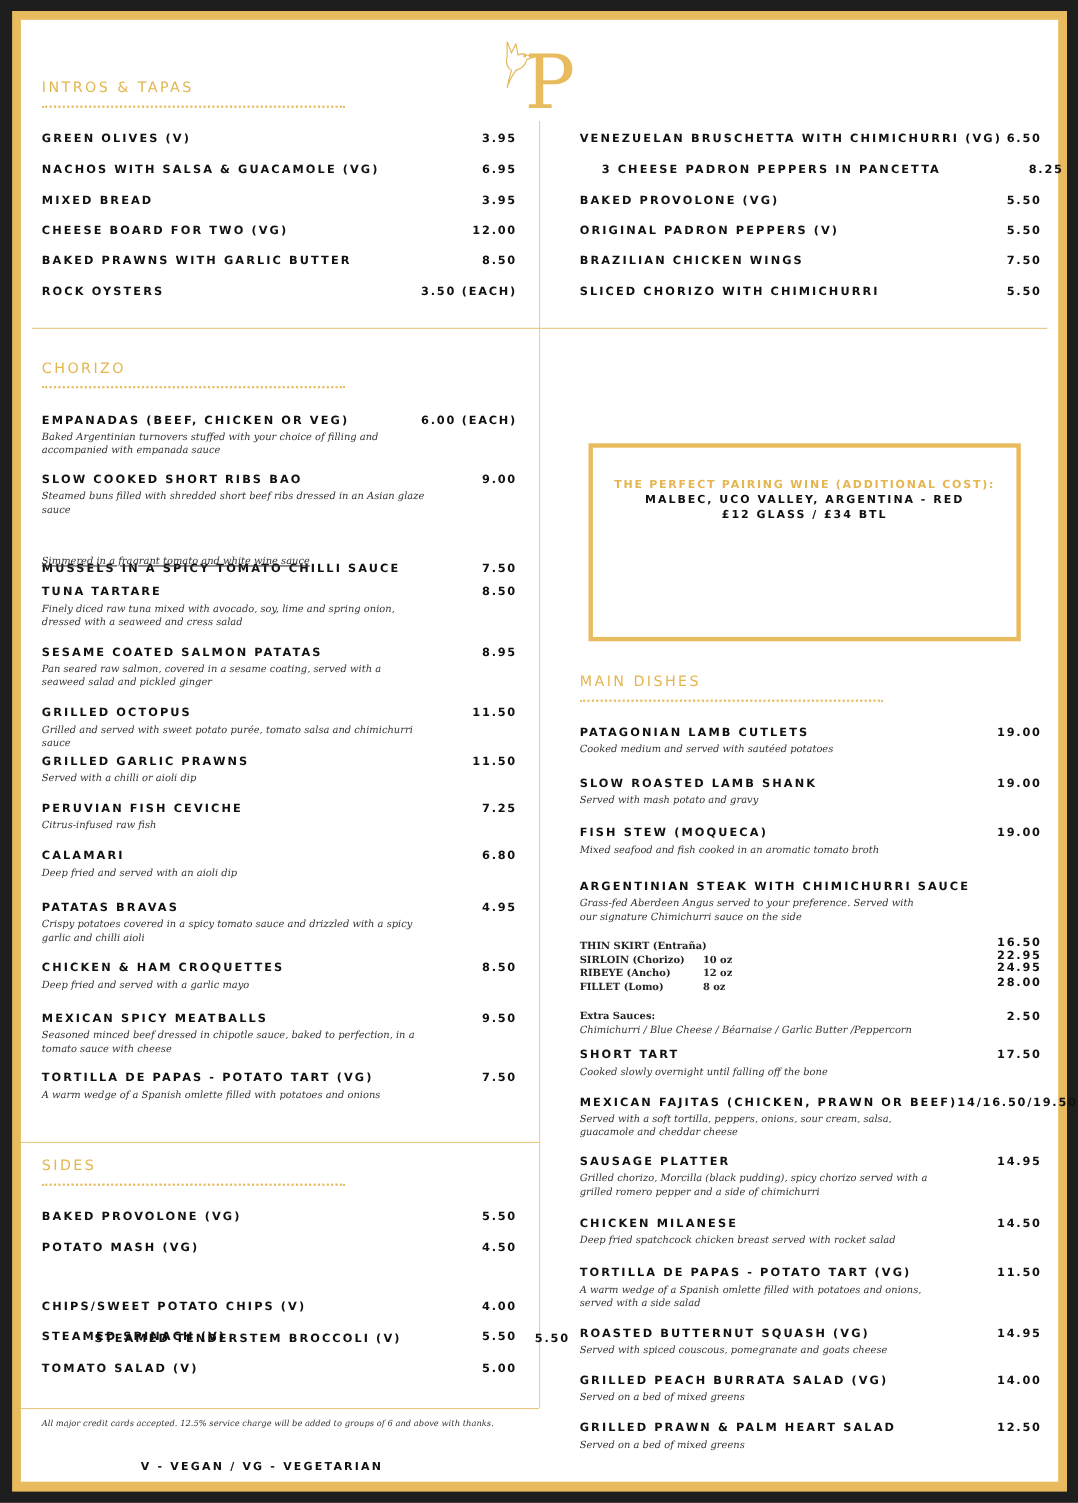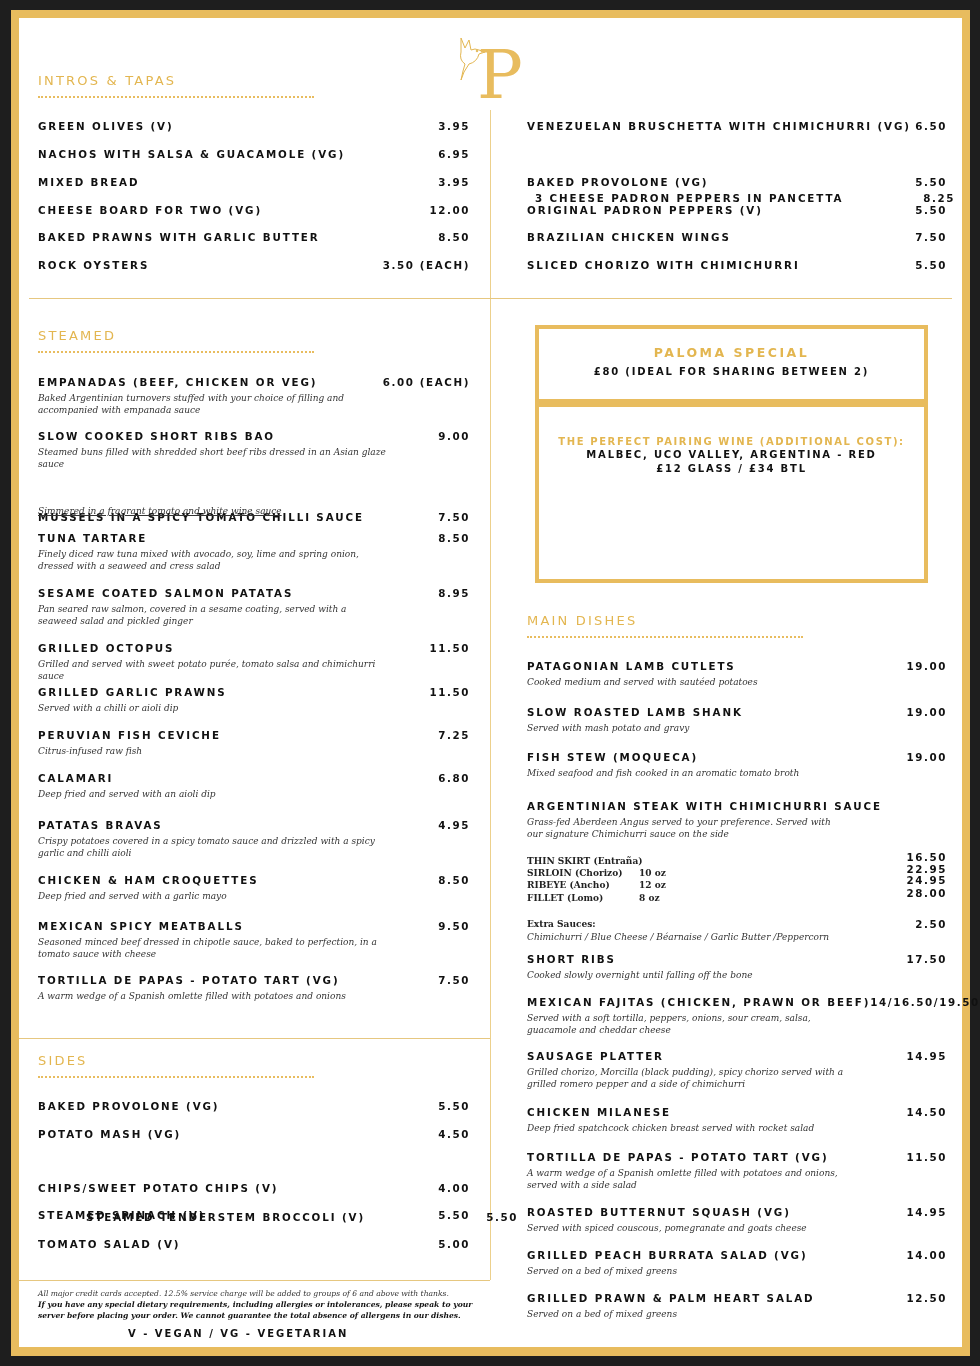--- a/index.html
+++ b/index.html
@@ -68,21 +68,21 @@
       <div class="row" style="left:19px;top:241px;width:432px;">
     <span class="name">ROCK OYSTERS</span>
     <span class="price">3.50 (EACH)</span>
       </div>
     </div>
   <div id="intros-right">
       <div class="row" style="left:508px;top:102px;width:420px;">
     <span class="name">VENEZUELAN BRUSCHETTA WITH CHIMICHURRI (VG)</span>
     <span class="price">6.50</span>
       </div>
-      <div class="row" style="left:516px;top:130px;width:420px;margin-top:44px;">
+      <div class="row" style="left:528px;top:130px;width:420px;">
     <span class="name">3 CHEESE PADRON PEPPERS IN PANCETTA</span>
     <span class="price">8.25</span>
       </div>
       <div class="row" style="left:508px;top:158px;width:420px;">
     <span class="name">BAKED PROVOLONE (VG)</span>
     <span class="price">5.50</span>
       </div>
       <div class="row" style="left:508px;top:186px;width:420px;">
     <span class="name">ORIGINAL PADRON PEPPERS (V)</span>
     <span class="price">5.50</span>
@@ -93,21 +93,21 @@
       </div>
       <div class="row" style="left:508px;top:241px;width:420px;">
     <span class="name">SLICED CHORIZO WITH CHIMICHURRI</span>
     <span class="price">5.50</span>
       </div>
     </div>
 
   <div class="vline" style="left:471px;top:92px;height:1170px;"></div>
   <div class="hline" style="left:10px;top:280px;width:923px;"></div>
 
-  <div class="sec-title" style="left:19px;top:310px;">STEAMED</div>
+  <div class="sec-title" style="left:19px;top:310px;">CHORIZO</div>
   <div class="dots" style="left:19px;top:333px;"></div>
   <div id="starters">
       <div class="row" style="left:19px;top:358px;width:432px;gap:48px;">
     <span class="name">EMPANADAS (BEEF, CHICKEN OR VEG)</span>
     <span class="price">6.00 (EACH)</span>
       </div>
       <div class="desc" style="left:19px;top:374px;width:350px;">Baked Argentinian turnovers stuffed with your choice of filling and accompanied with empanada sauce</div>
       <div class="row" style="left:19px;top:412px;width:432px;">
     <span class="name">SLOW COOKED SHORT RIBS BAO</span>
     <span class="price">9.00</span>
@@ -198,28 +198,23 @@
       <div class="row" style="left:19px;top:1220px;width:432px;">
     <span class="name">TOMATO SALAD (V)</span>
     <span class="price">5.00</span>
       </div>
     </div>
 
   <div class="hline" style="left:0;top:1262px;width:471px;"></div>
 
   <div class="footer-note" style="left:19px;top:1270px;width:440px;">
     <div>All major credit cards accepted. 12.5% service charge will be added to groups of 6 and above with thanks.</div>
-    <b>If you have any special dietary requirements, including allergies or intolerances, please speak to your server before placing your order. We cannot guarantee the total absence of allergens in our dishes.</b>
   </div>
   <div class="legend" style="left:109px;top:1310px;text-align:right;">V - VEGAN / VG - VEGETARIAN</div>
 
-  <div class="box center" style="left:516px;top:307px;width:393px;height:78px;padding-top:16px;">
-    <div class="special-title">PALOMA SPECIAL</div>
-    <div class="special-line" style="margin-top:5px;">£80 (IDEAL FOR SHARING BETWEEN 2)</div>
-  </div>
   <div class="box center" style="left:516px;top:385px;width:393px;height:180px;padding-top:20px;">
     <div class="gold-line" style="margin-top:8px;">THE PERFECT PAIRING WINE (ADDITIONAL COST):</div>
     <div class="special-line">MALBEC, UCO VALLEY, ARGENTINA - RED</div>
     <div class="special-line">£12 GLASS / £34 BTL</div>
   </div>
 
   <div class="sec-title" style="left:508px;top:595px;">MAIN DISHES</div>
   <div class="dots" style="left:508px;top:618px;"></div>
   <div id="mains">
       <div class="row" style="left:508px;top:642px;width:420px;">
@@ -251,21 +246,21 @@
       <div class="steak" style="left:508px;top:861px;">RIBEYE (Ancho)</div>
   <div class="steak" style="left:620px;top:861px;">12 oz</div>
   <div class="price abs" style="right:15px;top:856px;">24.95</div>
       <div class="steak" style="left:508px;top:874px;">FILLET (Lomo)</div>
   <div class="steak" style="left:620px;top:874px;">8 oz</div>
   <div class="price abs" style="right:15px;top:869px;">28.00</div>
       <div class="steak" style="left:508px;top:900px;">Extra Sauces:</div>
 <div class="desc" style="left:508px;top:913px;width:400px;">Chimichurri / Blue Cheese / Béarnaise / Garlic Butter /Peppercorn</div>
 <div class="price abs" style="right:15px;top:900px;">2.50</div>
       <div class="row" style="left:508px;top:935px;width:420px;">
-    <span class="name">SHORT RIBS</span>
+    <span class="name">SHORT TART</span>
     <span class="price">17.50</span>
       </div>
       <div class="desc" style="left:508px;top:951px;width:330px;">Cooked slowly overnight until falling off the bone</div>
       <div class="row" style="left:508px;top:978px;width:420px;">
     <span class="name">MEXICAN FAJITAS (CHICKEN, PRAWN OR BEEF)</span>
     <span class="price">14/16.50/19.50</span>
       </div>
       <div class="desc" style="left:508px;top:994px;width:330px;">Served with a soft tortilla, peppers, onions, sour cream, salsa, guacamole and cheddar cheese</div>
       <div class="row" style="left:508px;top:1032px;width:420px;">
     <span class="name">SAUSAGE PLATTER</span>

